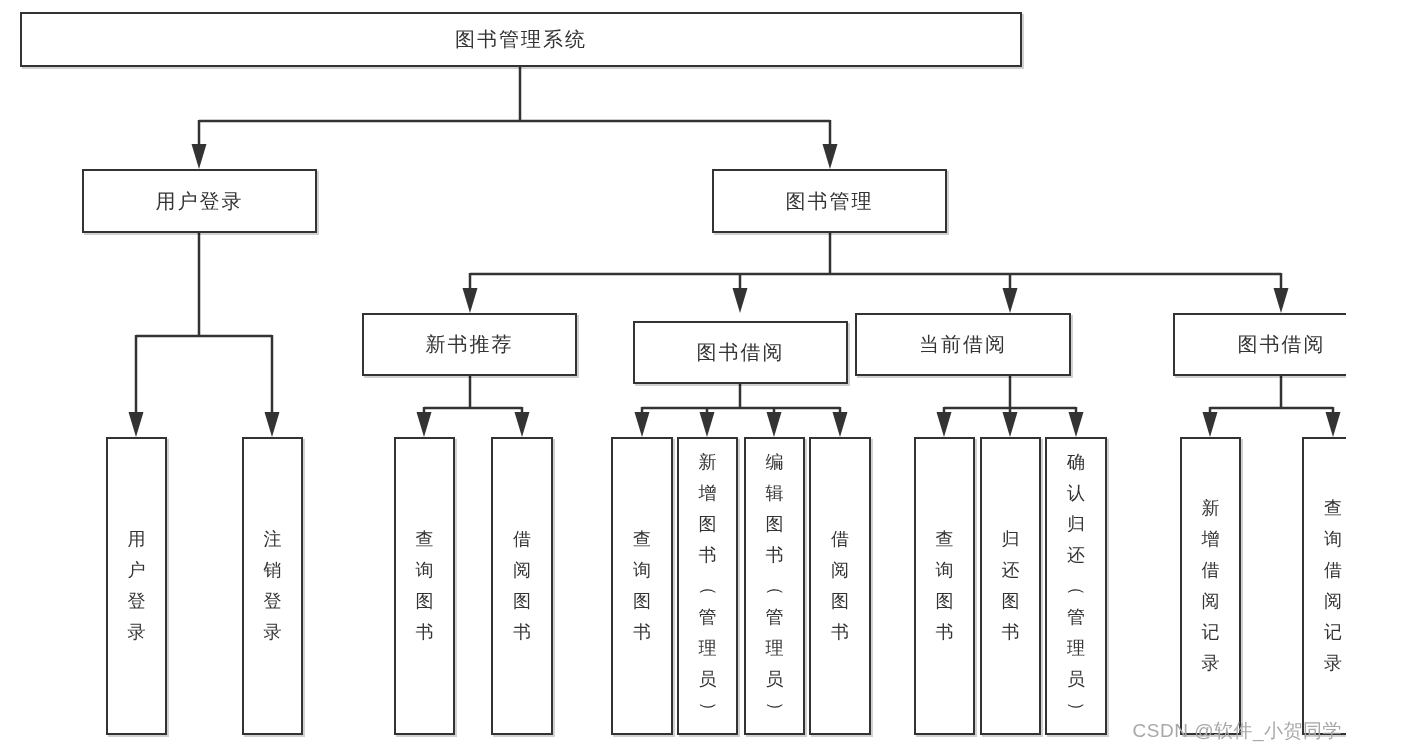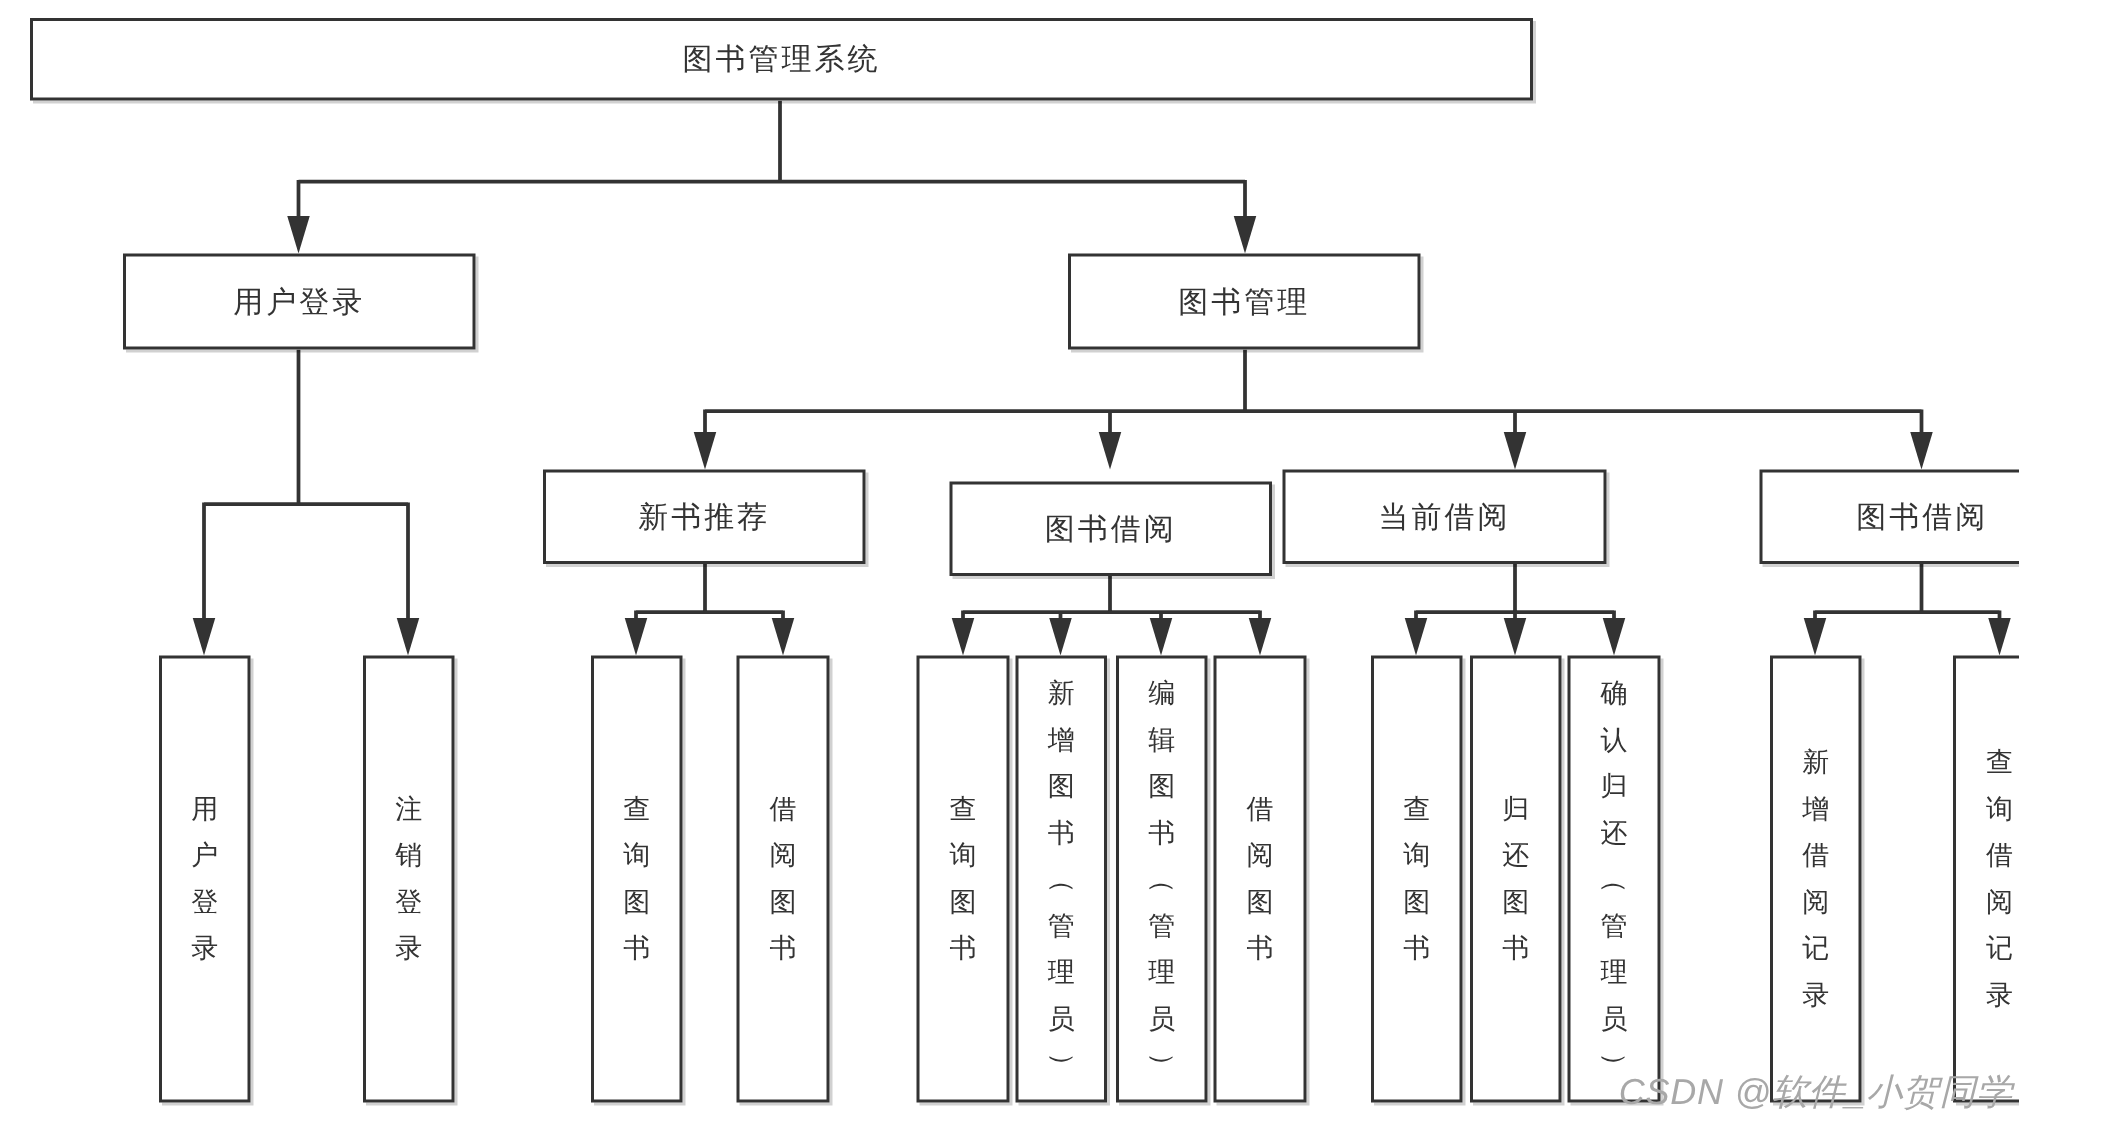--- a/index.html
+++ b/index.html
@@ -41,26 +41,25 @@
     display: inline-block;
     height: 31px;
     line-height: 31px;
     text-align: center;
   }
   .vtext span.rot { transform: rotate(90deg); }
   #watermark {
     position: absolute;
     right: 4px;
     bottom: 3px;
-    font-size: 24px;
+    font-size: 19px;
     letter-spacing: 0.5px;
     color: #a8a8a8;
     z-index: 10;
     white-space: nowrap;
-    font-style: italic;
   }
 </style>
 </head>
 <body>
 
 <div id="stage">
 
   <svg id="connectors" viewBox="0 0 1405 747" xmlns="http://www.w3.org/2000/svg">
     <g stroke="#333333" stroke-width="2.5" fill="none">
 

